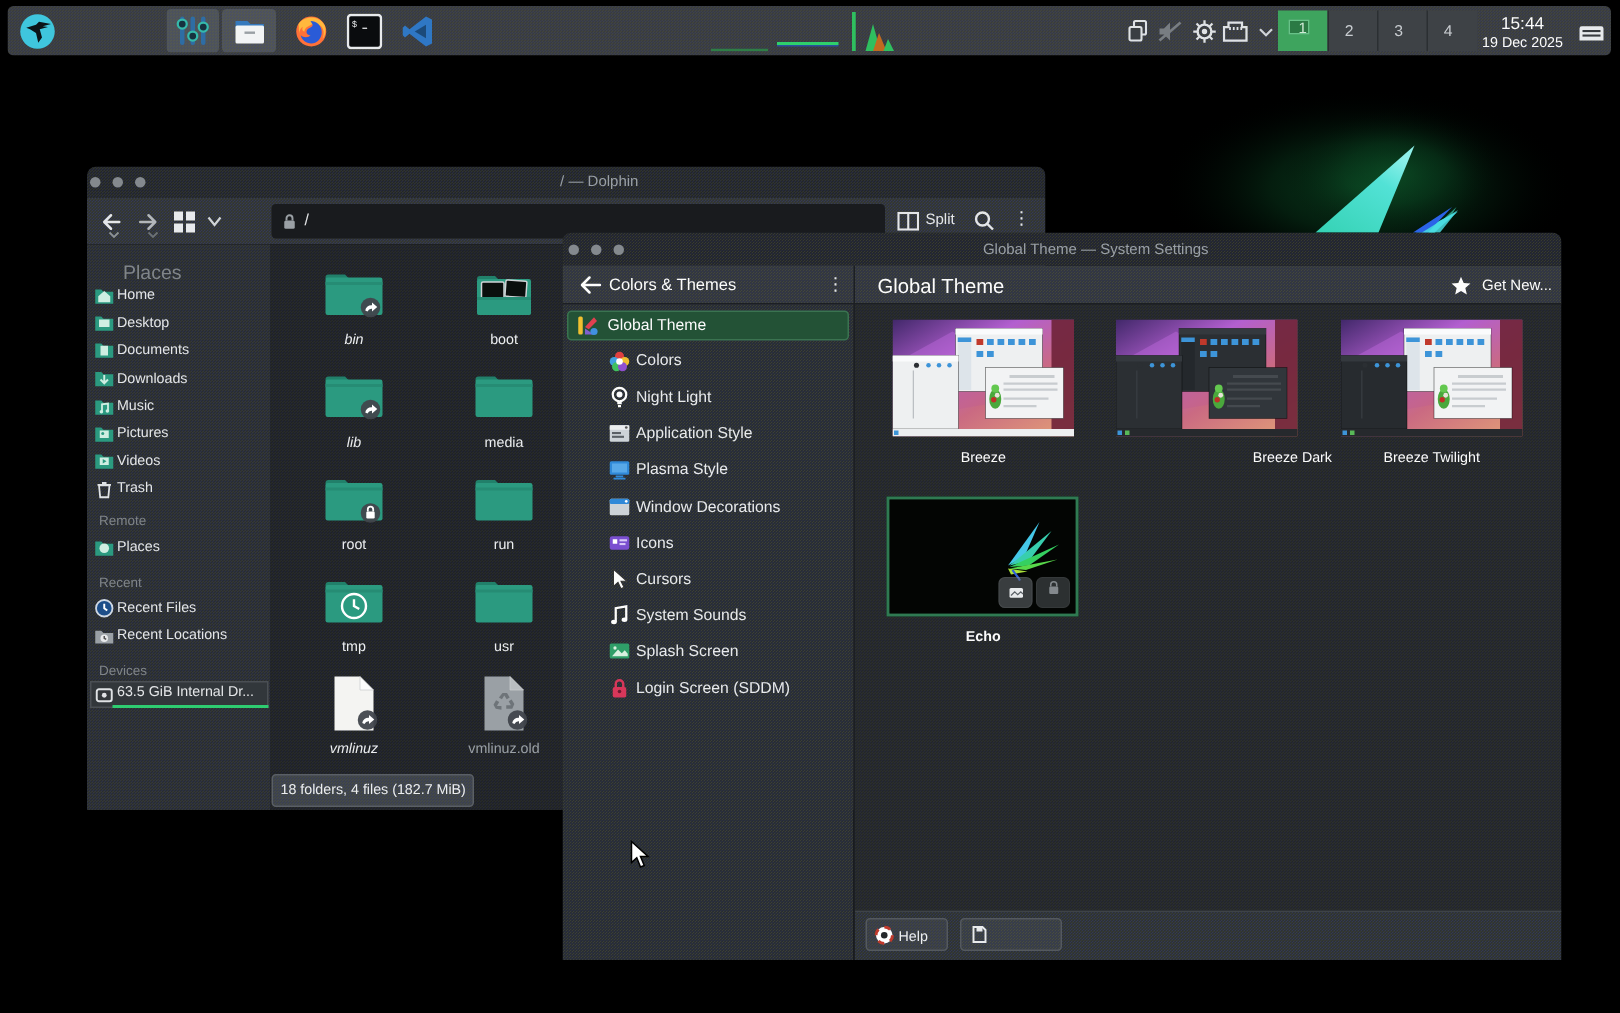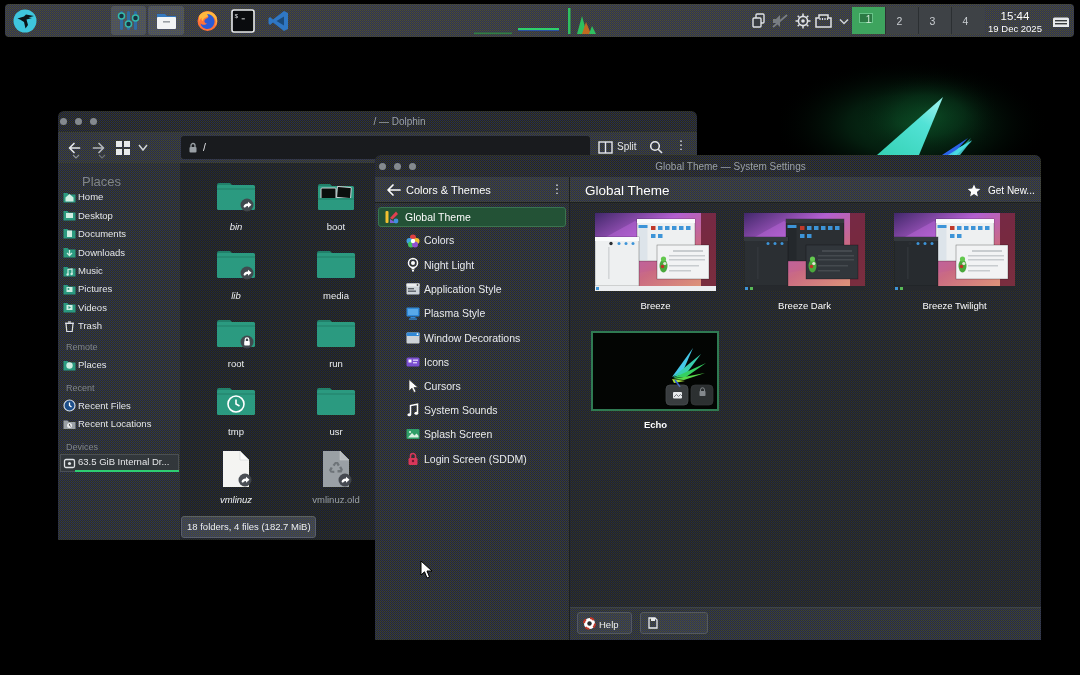--- a/index.html
+++ b/index.html
@@ -496,21 +496,21 @@
           <ellipse cx="68.5" cy="53" rx="4" ry="6.5" fill="#4aa83c"></ellipse>
           <circle cx="68.5" cy="46" r="2.6" fill="#63c84f"></circle>
           <circle cx="69.8" cy="50.5" r="1.6" fill="#e8e4d8"></circle>
           <circle cx="67.5" cy="53.5" r="1.8" fill="#c03028"></circle>
         </g>
         <rect x="0" y="73" width="121" height="5" fill="#26292d"></rect>
         <rect x="1" y="74" width="3" height="3" fill="#3d94d8"></rect>
         <rect x="6" y="74" width="3" height="3" fill="#58b858"></rect>
       </svg>
     <div class="abs" style="left:15px; top:97px; width:141px; text-align:center; font-size:9.5px; color:#fcfcfc;">Breeze</div>
-    <div class="abs" style="left:164px; top:97px; width:141px; text-align:center; font-size:9.5px; color:#fcfcfc;">Breeze Dark</div>
+    <div class="abs" style="left:177px; top:97px; width:141px; text-align:right; font-size:9.5px; color:#fcfcfc;">Breeze Dark</div>
     <div class="abs" style="left:314px; top:97px; width:141px; text-align:center; font-size:9.5px; color:#fcfcfc;">Breeze Twilight</div>
     <div class="abs" style="left:21px; top:128px; width:128px; height:80px; border:2px solid #2f7a52; background:#0a120d;"></div>
 <svg class="abs" style="left:23px; top:130px;" width="124" height="76" viewBox="0 0 124 76">
         <rect width="124" height="76" fill="#030503"></rect>
         <defs>
           <linearGradient id="feg" x1="0" y1="1" x2="1" y2="0">
       <stop offset="0%" stop-color="#38d040"></stop>
             <stop offset="55%" stop-color="#2fc890"></stop>
             <stop offset="100%" stop-color="#45d8e8"></stop>
           </linearGradient>

